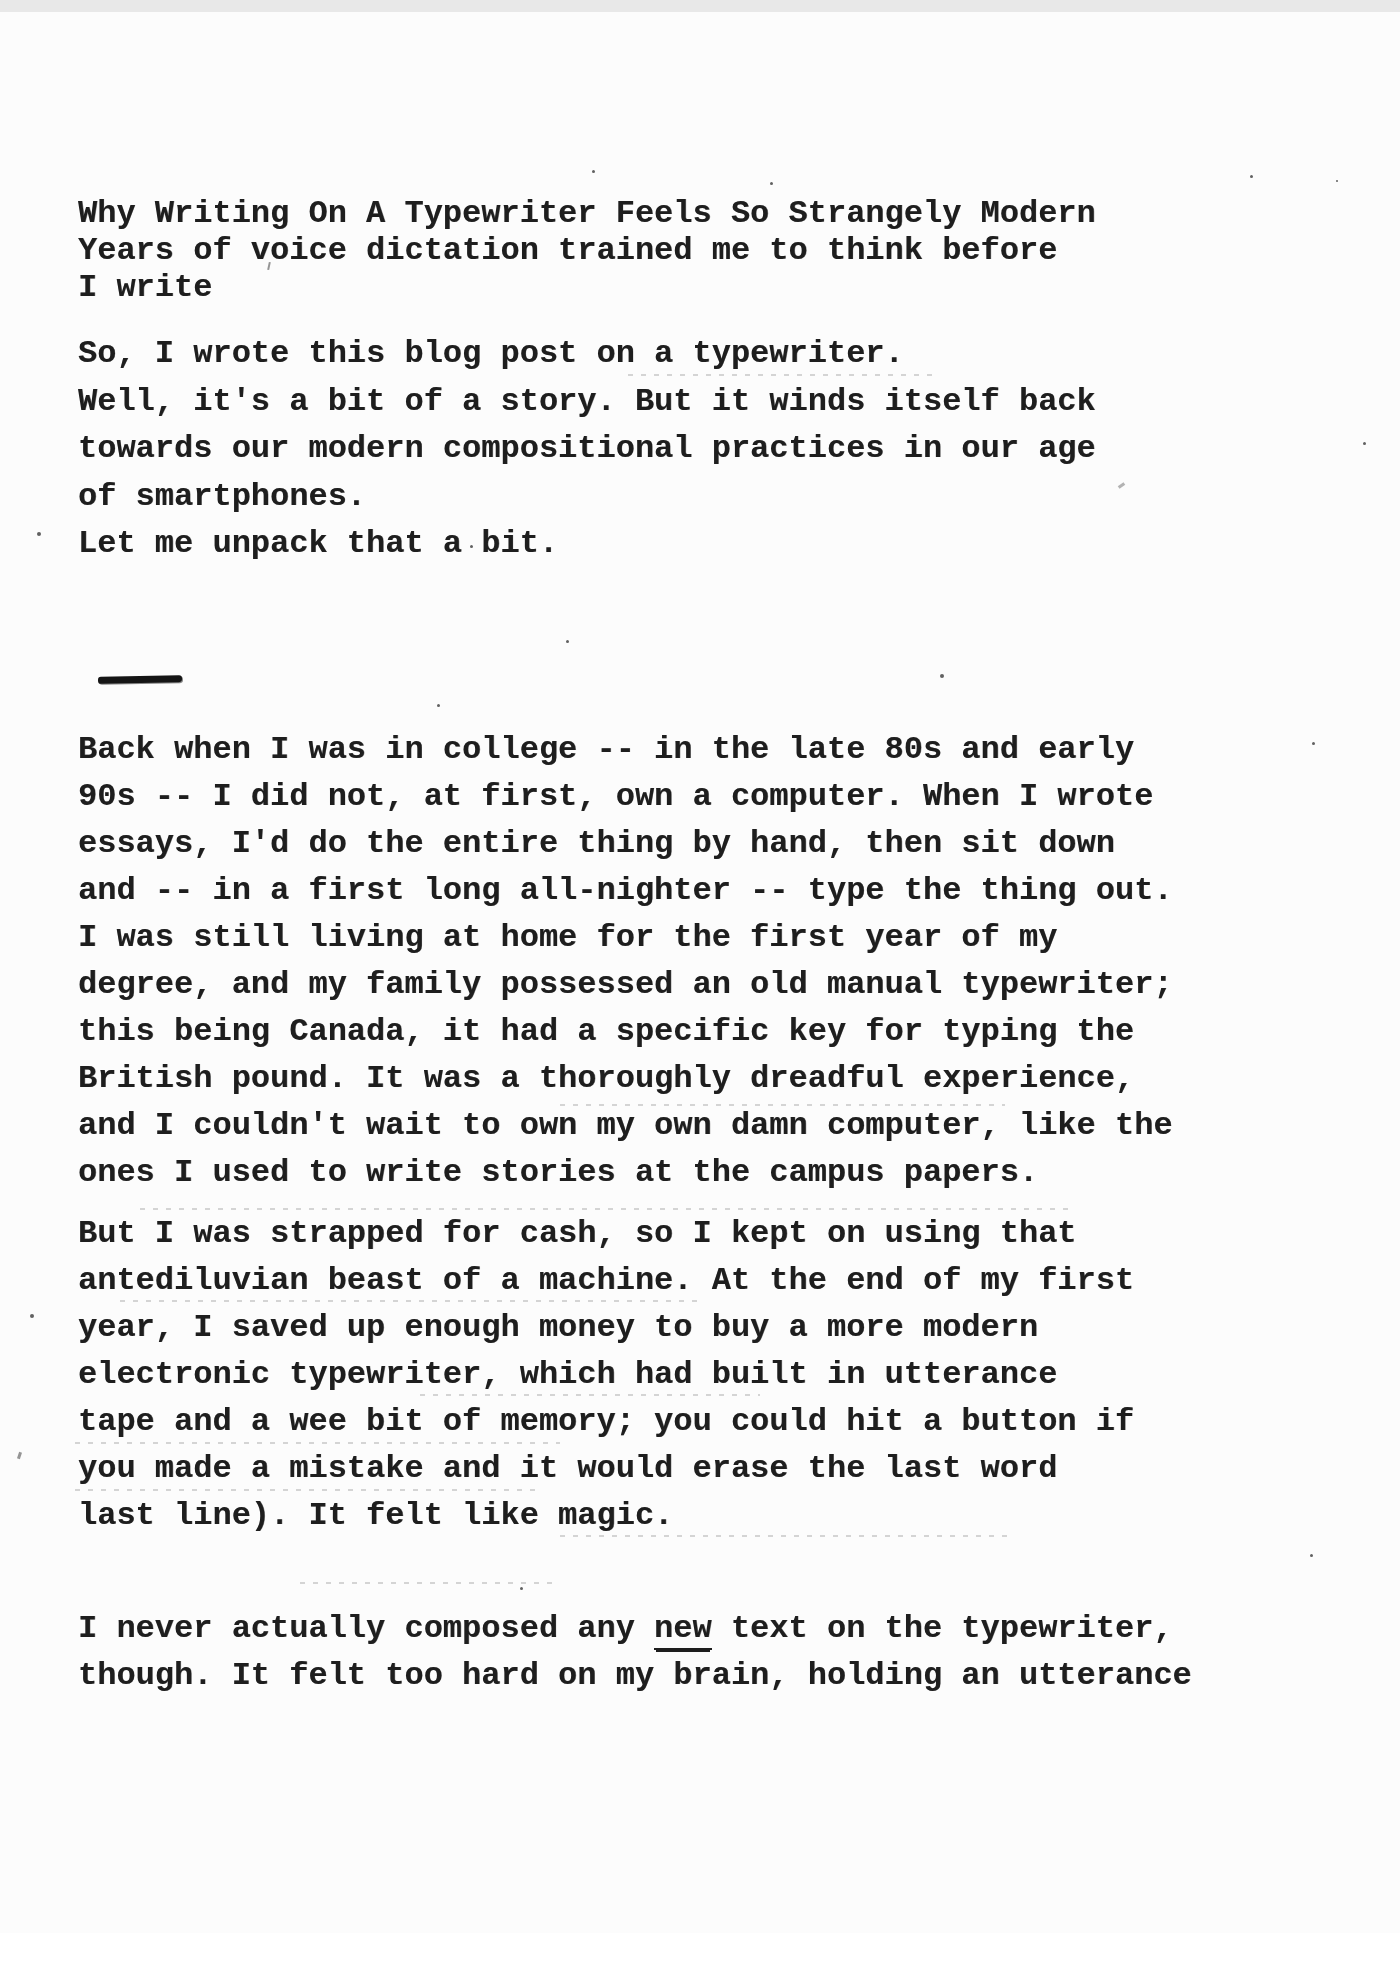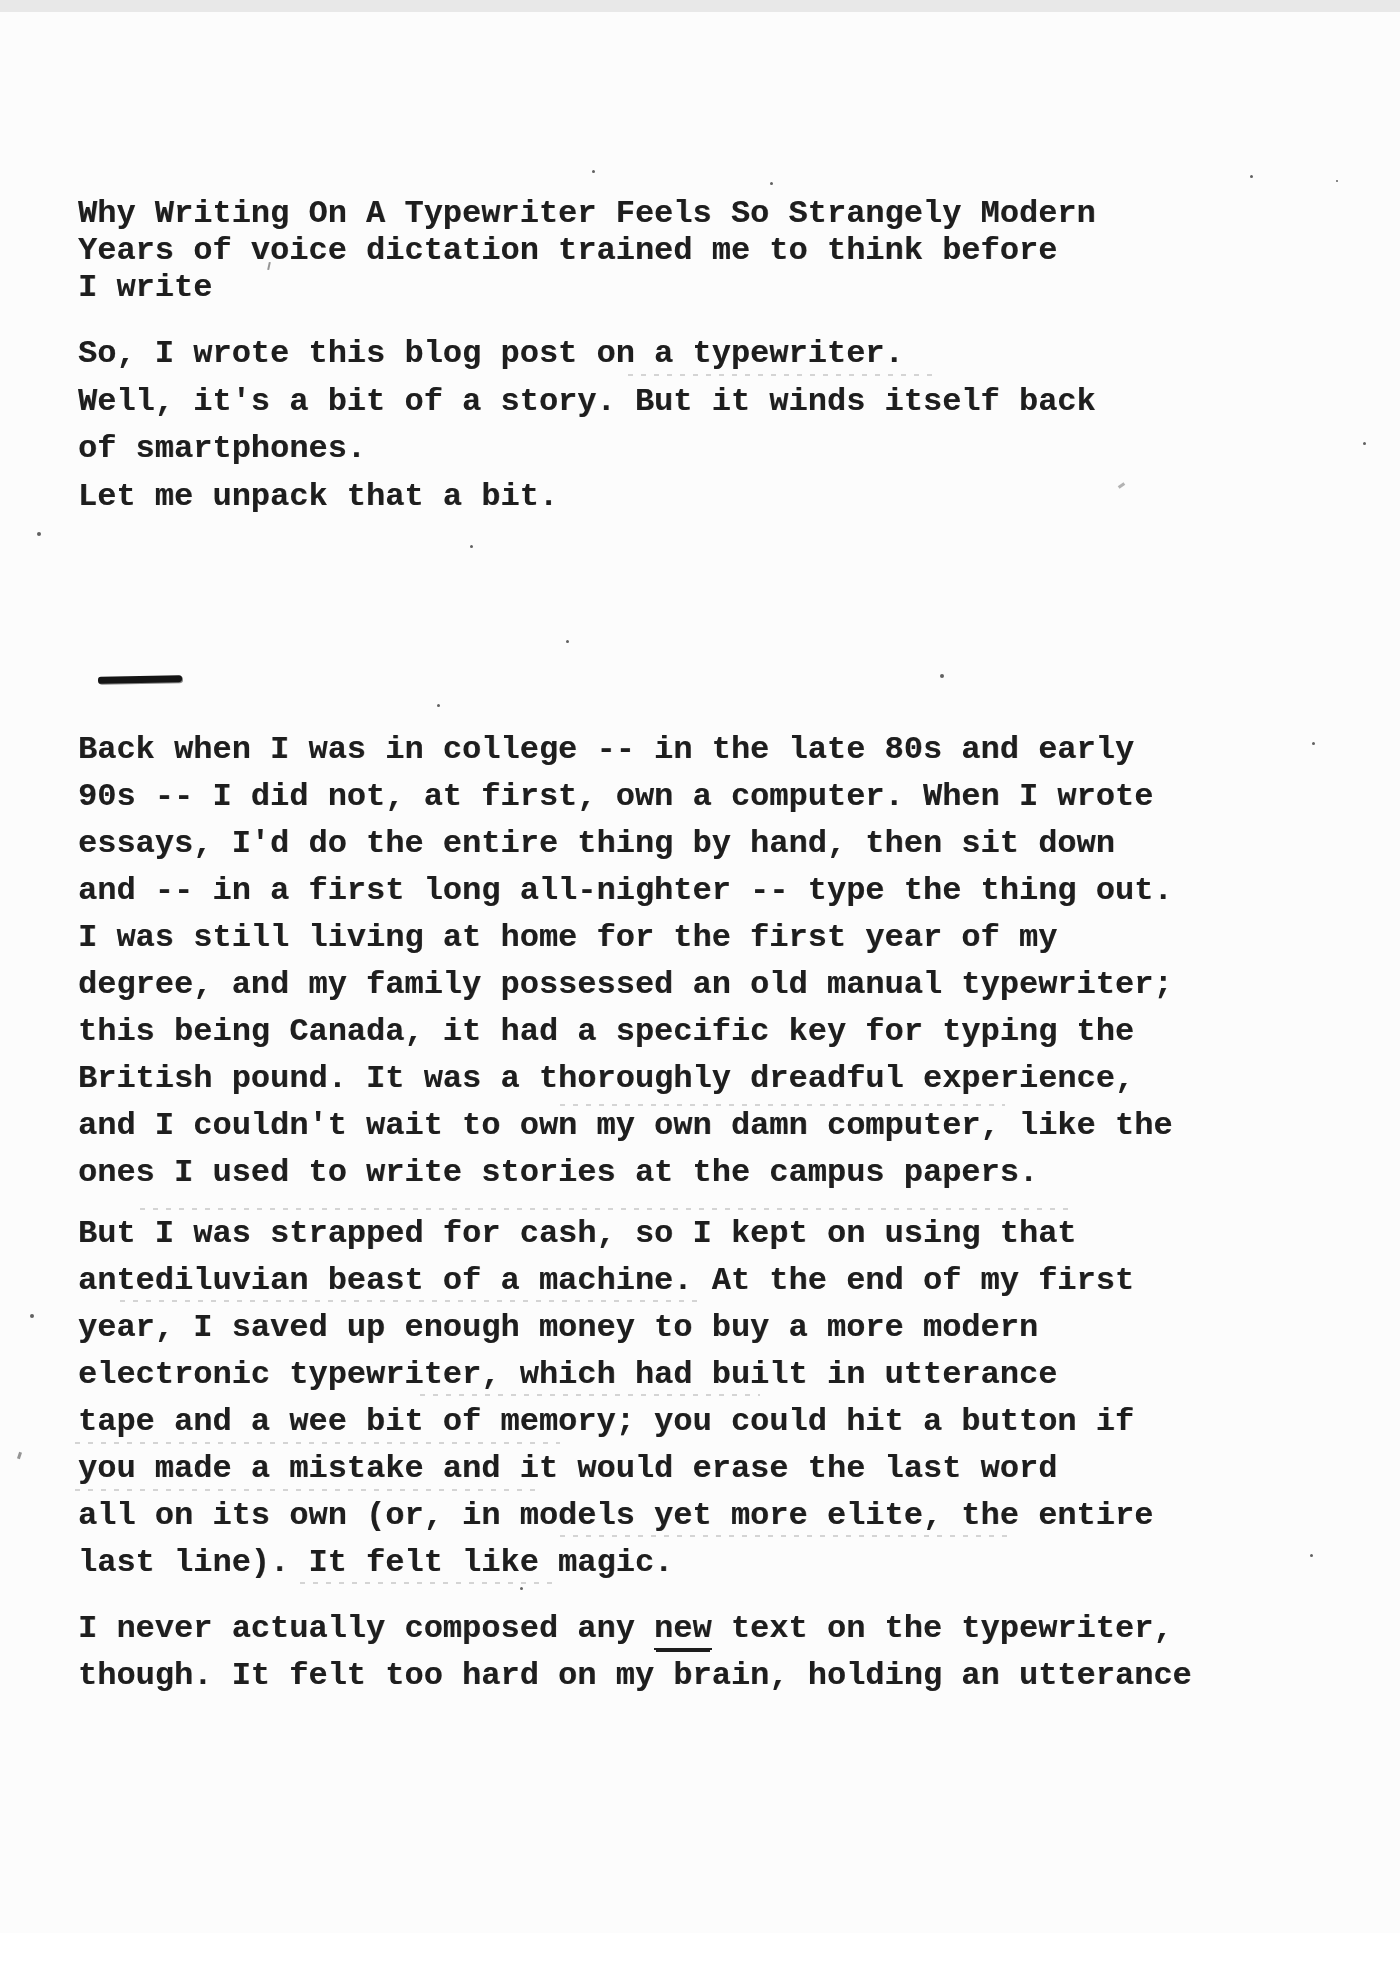--- a/index.html
+++ b/index.html
@@ -67,20 +67,21 @@
 
   <div class="block header-block">
     <div class="line">Why Writing On A Typewriter Feels So Strangely Modern</div>
     <div class="line">Years of voice dictation trained me to think before</div>
     <div class="line">I write</div>
   </div>
 
   <div class="block intro-block">
     <div class="line">So, I wrote this blog post on a typewriter.</div>
     <div class="line">Well, it's a bit of a story. But it winds itself back</div>
+    <div class="line">towards our modern compositional practices in our age</div>
     <div class="line">of smartphones.</div>
     <div class="line">Let me unpack that a bit.</div>
   </div>
 
   <div class="divider"></div>
 
   <div class="block para para1">
     <div class="line">Back when I was in college -- in the late 80s and early</div>
     <div class="line">90s -- I did not, at first, own a computer. When I wrote</div>
     <div class="line">essays, I'd do the entire thing by hand, then sit down</div>
@@ -93,21 +94,20 @@
     <div class="line">ones I used to write stories at the campus papers.</div>
   </div>
 
   <div class="block para para2">
     <div class="line">But I was strapped for cash, so I kept on using that</div>
     <div class="line">antediluvian beast of a machine. At the end of my first</div>
     <div class="line">year, I saved up enough money to buy a more modern</div>
     <div class="line">electronic typewriter, which had built in utterance</div>
     <div class="line">tape and a wee bit of memory; you could hit a button if</div>
     <div class="line">you made a mistake and it would erase the last word</div>
-    <div class="line">all on its own (or, in models yet more elite, the entire</div>
     <div class="line">last line). It felt like magic.</div>
   </div>
 
   <div class="block para para3">
     <div class="line"><span>I never actually composed any </span><span class="underl">new</span><span> text on the typewriter,</span></div>
     <div class="line">though. It felt too hard on my brain, holding an utterance</div>
   </div>
 
   <div class="speck" style="left:592px; top:158px; width:3px; height:3px;"></div>
   <div class="speck" style="left:770px; top:170px; width:3px; height:3px;"></div>

